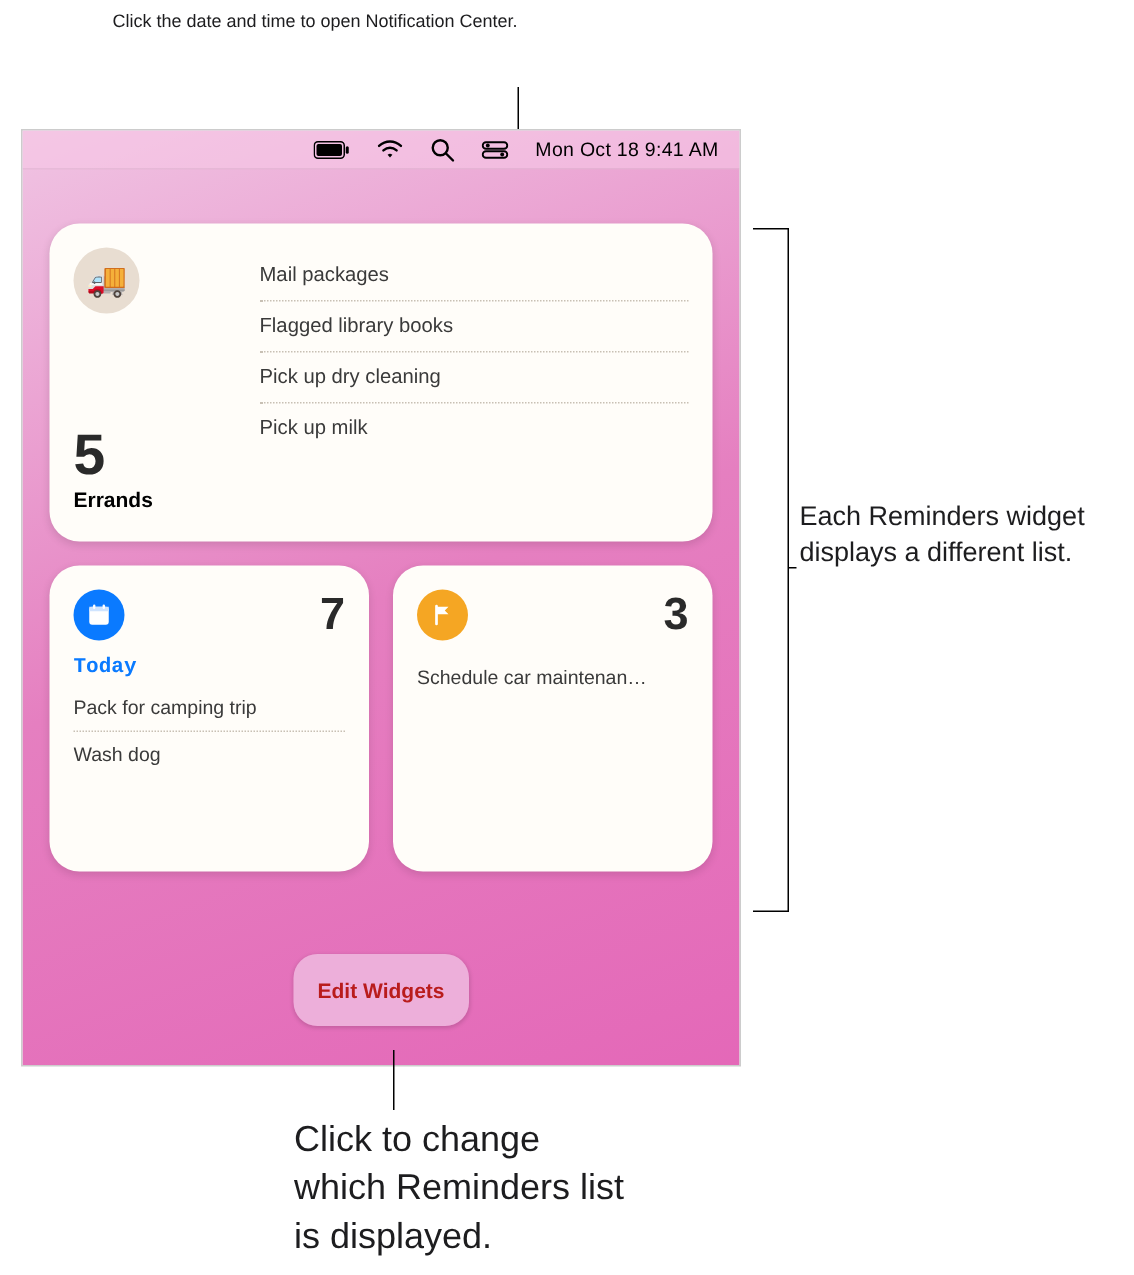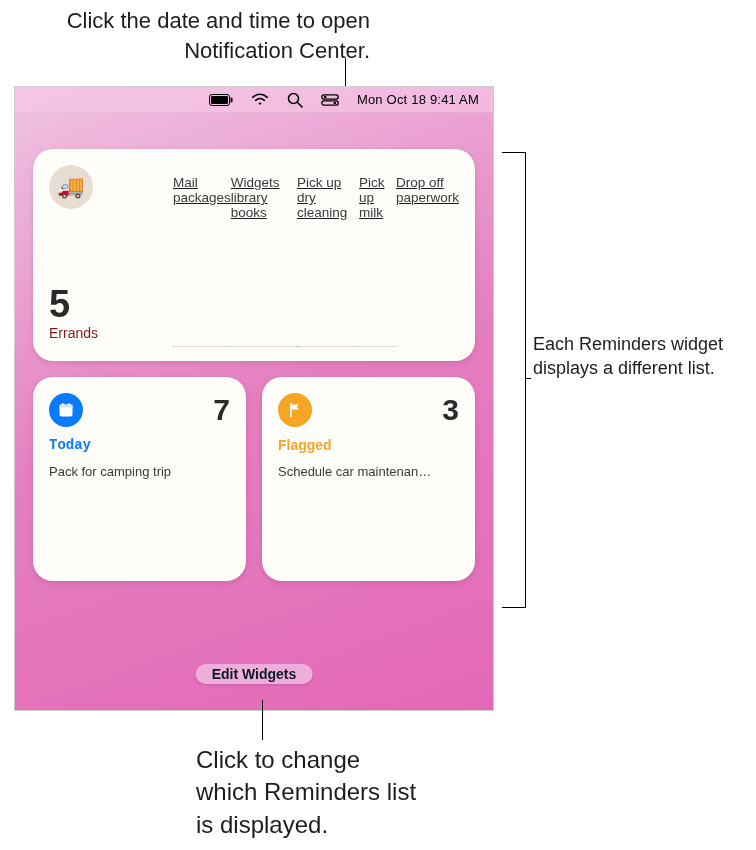--- a/index.html
+++ b/index.html
@@ -12,22 +12,22 @@
     font-size: 14px;
     color: #1d1d1f;
   }
 
   
   .callout-top {
     position: absolute;
     left: 50px;
     top: 6px;
     width: 320px;
-    text-align: right;
-    font-size: 22px;
+    text-align: center;
+    font-size: 12px;
     line-height: 1.35;
   }
   .callout-top-line {
     position: absolute;
     left: 345px;
     top: 58px;
     width: 1px;
     height: 28px;
     background: #000;
   }
@@ -95,30 +95,29 @@
     font-size: 22px;
   }
   .count-big {
     font-size: 38px;
     font-weight: 700;
     color: #2a2a2a;
     line-height: 1;
   }
   .list-name-errands {
     font-size: 14px;
-    font-weight: 400;
-    color: #7f1d1d;
+    font-weight: 700;
+    color: #000000;
     margin-top: 2px;
   }
   .w-large-right {
     flex: 1;
     display: flex;
-    flex-direction: row;
+    flex-direction: column;
     padding-top: 2px;
-    text-decoration: underline;
   }
   .reminder-row {
     font-size: 13.5px;
     color: #3a3a3a;
     padding: 8px 0 10px 0;
     border-bottom: 1px dotted #c8c0b4;
   }
   .reminder-row:last-child { border-bottom: none; }
 
   
@@ -172,24 +171,24 @@
 
   
   .edit-btn {
     position: absolute;
     left: 50%;
     transform: translateX(-50%);
     bottom: 26px;
     background: rgba(238,180,220,0.92);
     border: none;
     border-radius: 16px;
-    padding: 2px 16px;
+    padding: 16px 16px;
     font-size: 14px;
     font-weight: 600;
-    color: #0f172a;
+    color: #b91c1c;
     cursor: pointer;
     box-shadow: 0 1px 3px rgba(0,0,0,0.15);
   }
 
   
   .callout-right {
     position: absolute;
     left: 533px;
     top: 332px;
     width: 210px;
@@ -279,56 +278,55 @@
     <div class="widget widget-large">
       <div class="w-large-left">
         <div class="truck-icon">🚚</div>
         <div>
           <div class="count-big">5</div>
           <div class="list-name-errands">Errands</div>
         </div>
       </div>
       <div class="w-large-right">
         <div class="reminder-row">Mail packages</div>
-        <div class="reminder-row">Widgets library books</div>
+        <div class="reminder-row">Flagged library books</div>
         <div class="reminder-row">Pick up dry cleaning</div>
         <div class="reminder-row">Pick up milk</div>
-        <div class="reminder-row">Drop off paperwork</div>
       </div>
     </div>
 
     <div class="small-row">
 
       <div class="widget widget-small">
         <div class="ws-header">
           <div class="ws-icon blue">
             <svg width="18" height="18" viewBox="0 0 18 18">
                 <rect x="2.5" y="3.5" width="13" height="12" rx="2" fill="#fff"></rect>
                 <rect x="2.5" y="3.5" width="13" height="3" fill="#cfe4ff"></rect>
                 <rect x="5" y="2" width="1.6" height="3" rx="0.8" fill="#fff"></rect>
                 <rect x="11.4" y="2" width="1.6" height="3" rx="0.8" fill="#fff"></rect>
               </svg>
           </div>
           <div class="ws-count">7</div>
         </div>
         <div class="ws-title blue">Today</div>
         <div class="ws-item">Pack for camping trip</div>
+        <div class="ws-item">Wash dog</div>
       </div>
 
       <div class="widget widget-small">
         <div class="ws-header">
           <div class="ws-icon orange">
             <svg width="18" height="18" viewBox="0 0 18 18">
                 <path d="M5 3 L5 15" stroke="#fff" stroke-width="1.8" stroke-linecap="round"></path>
                 <path d="M5 3.5 L13 3.5 L10.5 6 L13 8.5 L5 8.5 Z" fill="#fff"></path>
               </svg>
           </div>
           <div class="ws-count">3</div>
         </div>
-        <div class="ws-title orange">Flagged</div>
         <div class="ws-item">Schedule car maintenan…</div>
       </div>
 
     </div>
   </div>
 
   <button class="edit-btn">Edit Widgets</button>
 </div>
 
 <div class="bracket-right"></div>

